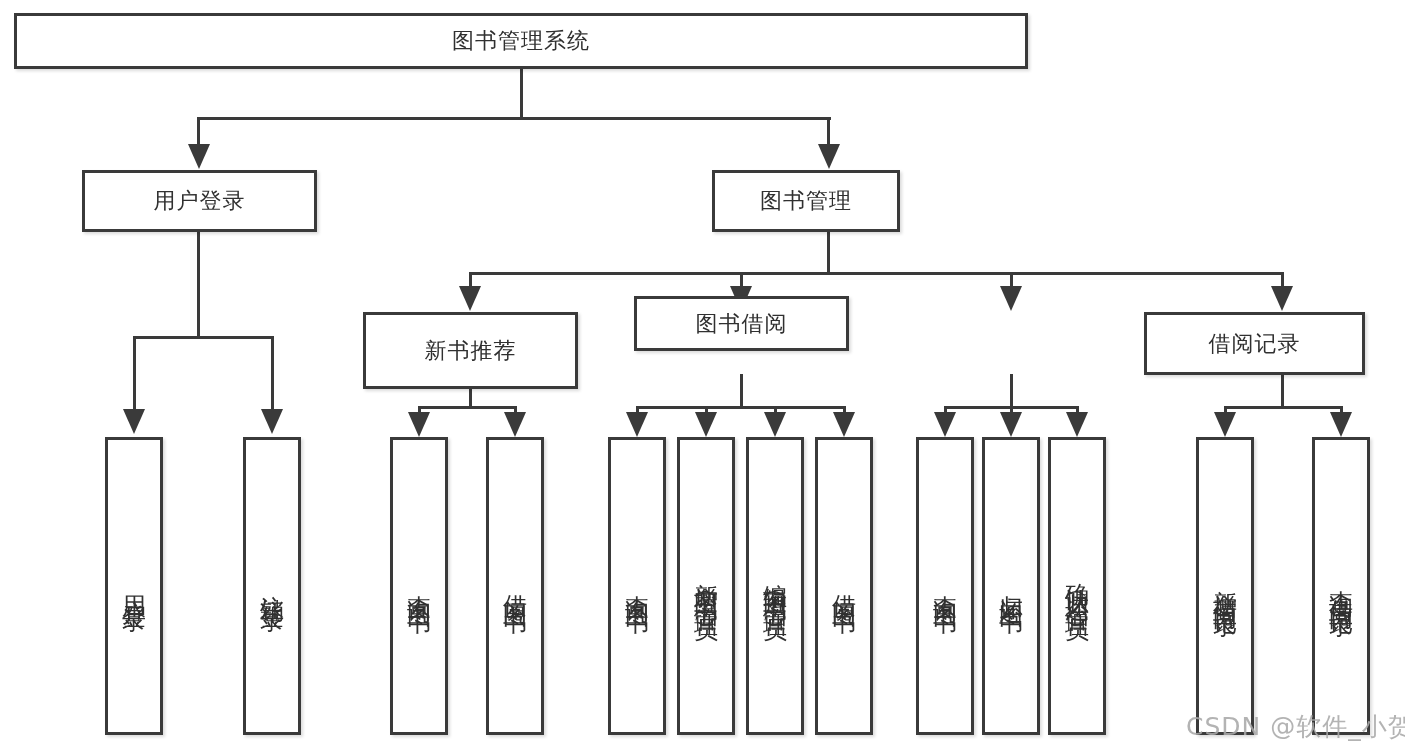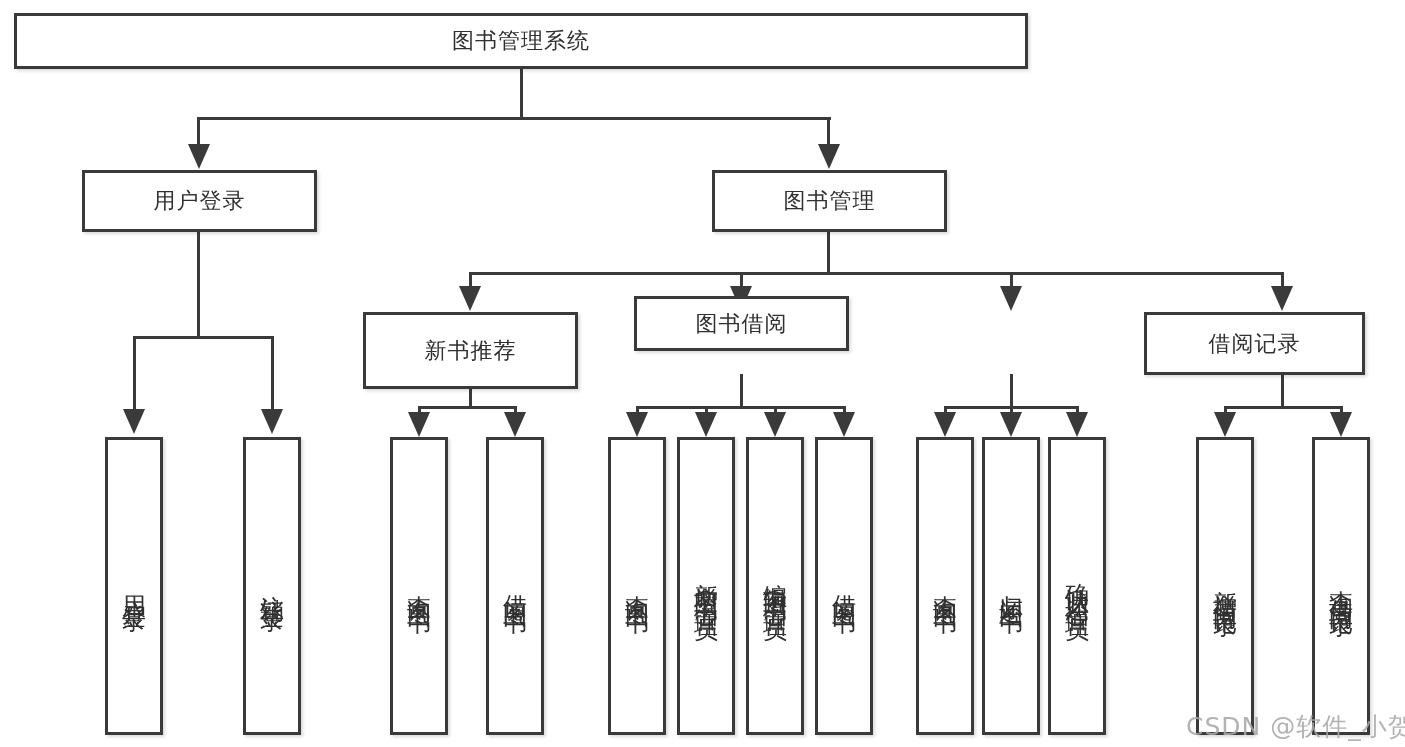--- a/index.html
+++ b/index.html
@@ -123,21 +123,21 @@
   <div class="vline" style="left:1340px;top:406px;height:10px"></div>
   <div class="arrow" style="left:1330px;top:412px"></div>
 
   <div class="box hbox" style="left:14px;top:13px;width:1014px;height:56px">
     <span>图书管理系统</span>
   </div>
 
   <div class="box hbox" style="left:82px;top:170px;width:235px;height:62px">
     <span>用户登录</span>
   </div>
-  <div class="box hbox" style="left:712px;top:170px;width:235px;height:62px">
+  <div class="box hbox" style="left:712px;top:170px;width:188px;height:62px">
     <span>图书管理</span>
   </div>
 
   <div class="box hbox" style="left:363px;top:312px;width:215px;height:77px">
     <span>新书推荐</span>
   </div>
   <div class="box hbox" style="left:634px;top:296px;width:215px;height:55px">
     <span>图书借阅</span>
   </div>
   <div class="box hbox" style="left:1144px;top:312px;width:221px;height:63px">

